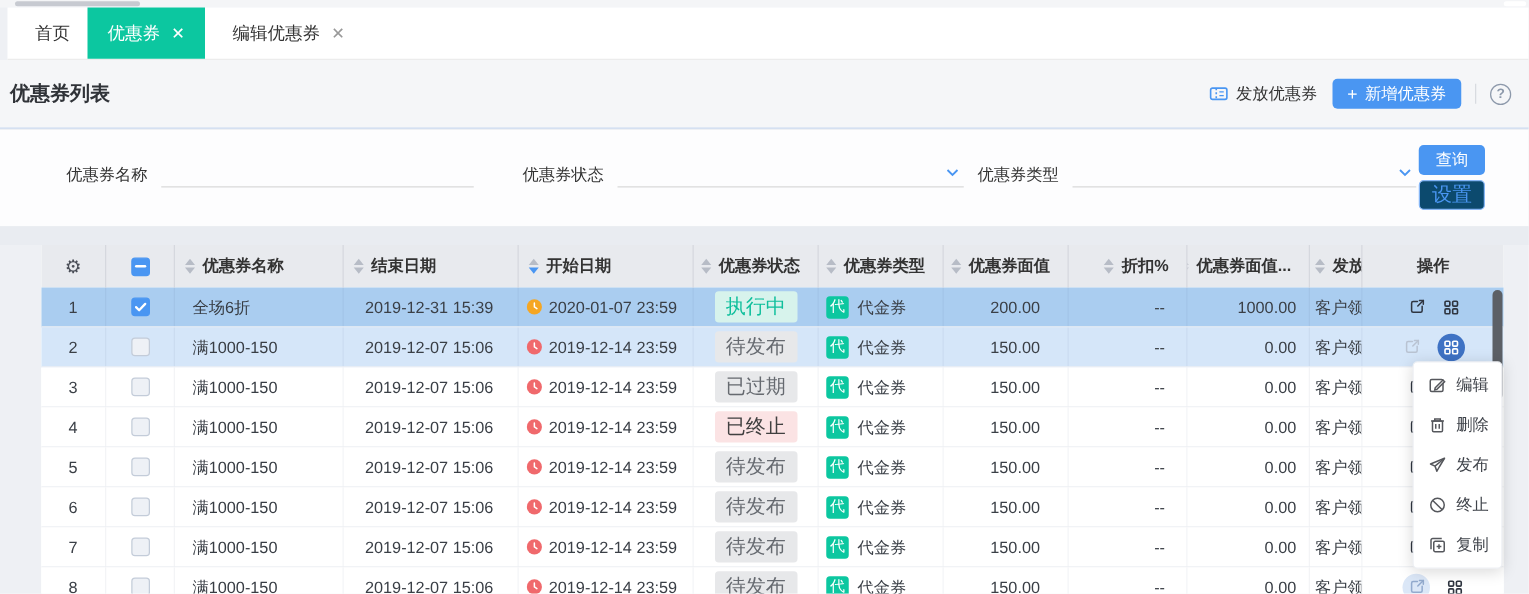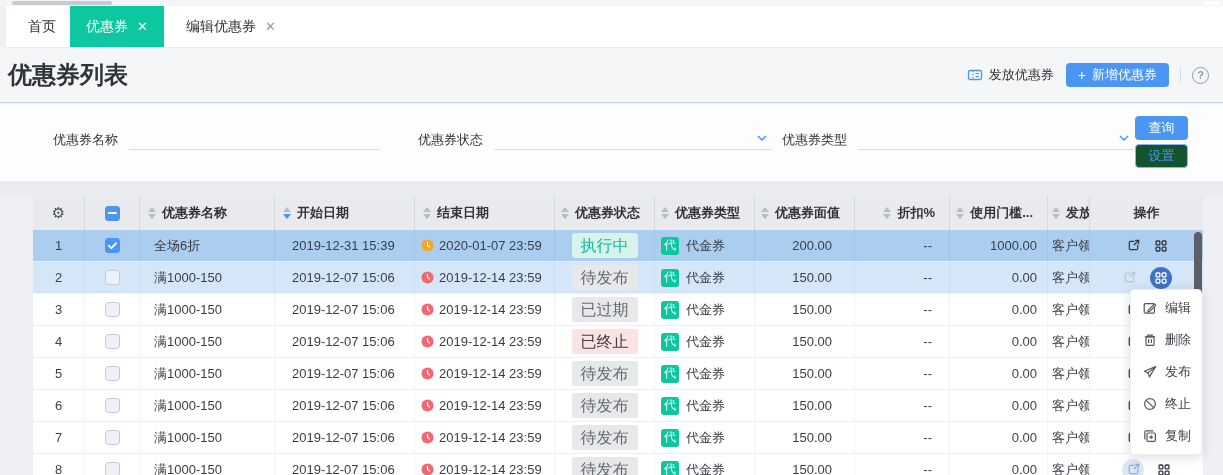--- a/index.html
+++ b/index.html
@@ -17,40 +17,40 @@
 
   
   .tabbar{position:absolute;top:6px;left:6px;right:0;height:42px;background:#fff;border-bottom:1px solid #ececec;display:flex;align-items:stretch;padding-left:8px}
   .tab{display:flex;align-items:center;gap:9px;padding:0 14px;font-size:14px;color:#333;cursor:pointer;white-space:nowrap}
   .tab.active{background:var(--green);color:#fff;padding:0 16px;margin-right:8px}
   .tab .x{font-size:13px;line-height:1;color:#999}
   .tab.active .x{color:#fff}
 
   
   .titlebar{position:absolute;top:48px;left:0;right:0;height:55px;background:#f5f6f8;border-bottom:1px solid #cbd9ef;display:flex;align-items:center;padding:0 8px}
-  .page-title{font-size:24px;font-weight:bold;color:#303338}
+  .page-title{font-size:16px;font-weight:bold;color:#303338}
   .tb-actions{margin-left:auto;display:flex;align-items:center;padding-right:6px}
   .distribute{display:flex;align-items:center;gap:6px;font-size:13px;color:#333;cursor:pointer}
   .create-btn{margin-left:12px;background:var(--accent);color:#fff;font-size:13px;height:24px;padding:0 12px;border:none;border-radius:4px;display:flex;align-items:center;gap:6px;cursor:pointer}
   .plus{font-size:14px;line-height:1}
   .vdiv{width:1px;height:16px;background:#d8dbe0;margin:0 11px}
   .help{width:17px;height:17px;border:1.4px solid #8d99ab;border-radius:50%;color:#8d99ab;font-size:11px;font-weight:bold;display:flex;align-items:center;justify-content:center;cursor:pointer}
 
   
   .filterpanel{position:absolute;top:104px;left:0;right:0;height:77px;background:#fdfdfe}
   .field{position:absolute;top:26px;display:flex;align-items:flex-start}
   .field label{font-size:13px;color:#333;margin-right:11px;line-height:20px}
   .uinput{position:relative;height:20px;border-bottom:1px solid #d9d9d9}
   .uinput input{border:none;outline:none;background:transparent;width:100%;height:18px;font-size:13px}
   .chev{position:absolute;right:2px;top:1px}
   .f-name{left:53px}.f-name .uinput{width:250px}
   .f-status{left:418px}.f-status .uinput{width:277px}
   .f-type{left:782px}.f-type .uinput{width:275px}
   .query-btn{position:absolute;left:1135px;top:12px;width:53px;height:24px;background:var(--accent);color:#fff;border:none;border-radius:4px;font-size:13px;cursor:pointer}
-  .settings-btn{position:absolute;left:1135px;top:40px;width:53px;height:24px;background:#14532d;color:var(--accent);border:1px solid #86b6f5;border-radius:4px;font-size:13px;cursor:pointer}
+  .settings-btn{position:absolute;left:1135px;top:40px;width:53px;height:24px;background:#0c4a6e;color:var(--accent);border:1px solid #86b6f5;border-radius:4px;font-size:16px;cursor:pointer}
 
   .gapband{position:absolute;top:181px;left:0;right:0;height:15px;background:#e9ecf1}
 
   
   .tablewrap{position:absolute;top:196px;left:33px;width:1170px;height:279px;background:#fff;overflow:hidden}
   .thead{display:flex;height:34px;background:#e8eaee}
   .th{display:flex;align-items:center;font-size:13px;font-weight:bold;color:#333;border-right:1px solid #d5d8de;overflow:hidden;white-space:nowrap}
   .th:last-child{border-right:none}
   .tr{display:flex;height:32px;background:#fff;border-bottom:1px solid #edeff3}
   .tr.selected{background:var(--sel)}
@@ -184,34 +184,34 @@
     <div class="th c1" style="justify-content:center">
         <span class="cb indet"></span>
       </div>
     <div class="th c2 pl8">
         <span class="sorters">
           <i class="car-up"></i>
           <i class="car-down"></i>
         </span>
         <span>优惠券名称</span>
       </div>
+    <div class="th c4 pl8">
+        <span class="sorters">
+          <i class="car-up"></i>
+          <i class="car-down"></i>
+        </span>
+        <span>结束日期</span>
+      </div>
     <div class="th c3 pl8">
         <span class="sorters">
           <i class="car-up"></i>
           <i class="car-down active"></i>
         </span>
         <span>开始日期</span>
       </div>
-    <div class="th c4 pl8">
-        <span class="sorters">
-          <i class="car-up"></i>
-          <i class="car-down"></i>
-        </span>
-        <span>结束日期</span>
-      </div>
     <div class="th c5 pl6" style="justify-content:flex-start">
         <span class="sorters">
           <i class="car-up"></i>
           <i class="car-down"></i>
         </span>
         <span>优惠券状态</span>
       </div>
     <div class="th c6 pl6">
         <span class="sorters">
           <i class="car-up"></i>
@@ -231,21 +231,21 @@
           <i class="car-up"></i>
           <i class="car-down"></i>
         </span>
         <span>折扣%</span>
       </div>
     <div class="th c9 hnum">
         <span class="sorters">
           <i class="car-up"></i>
           <i class="car-down"></i>
         </span>
-        <span>使用门槛...</span>
+        <span>优惠券面值...</span>
       </div>
     <div class="th c10">
         <span class="sorters">
           <i class="car-up"></i>
           <i class="car-down"></i>
         </span>
         <span>发放</span>
       </div>
     <div class="th c11">
         <span>操作</span>

